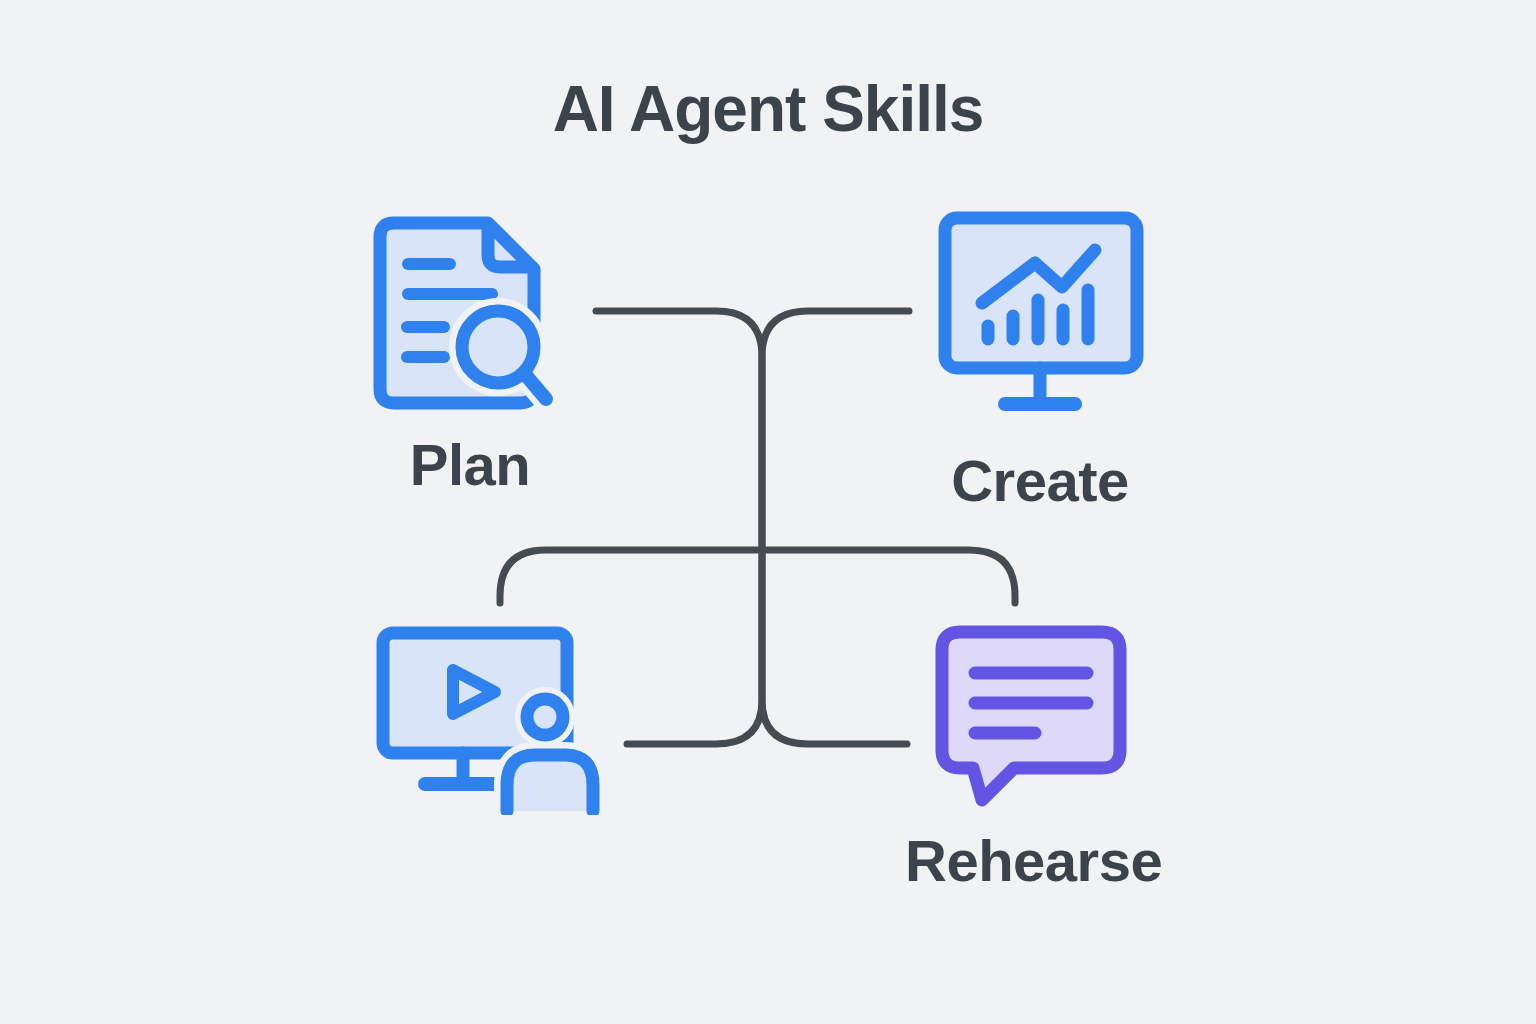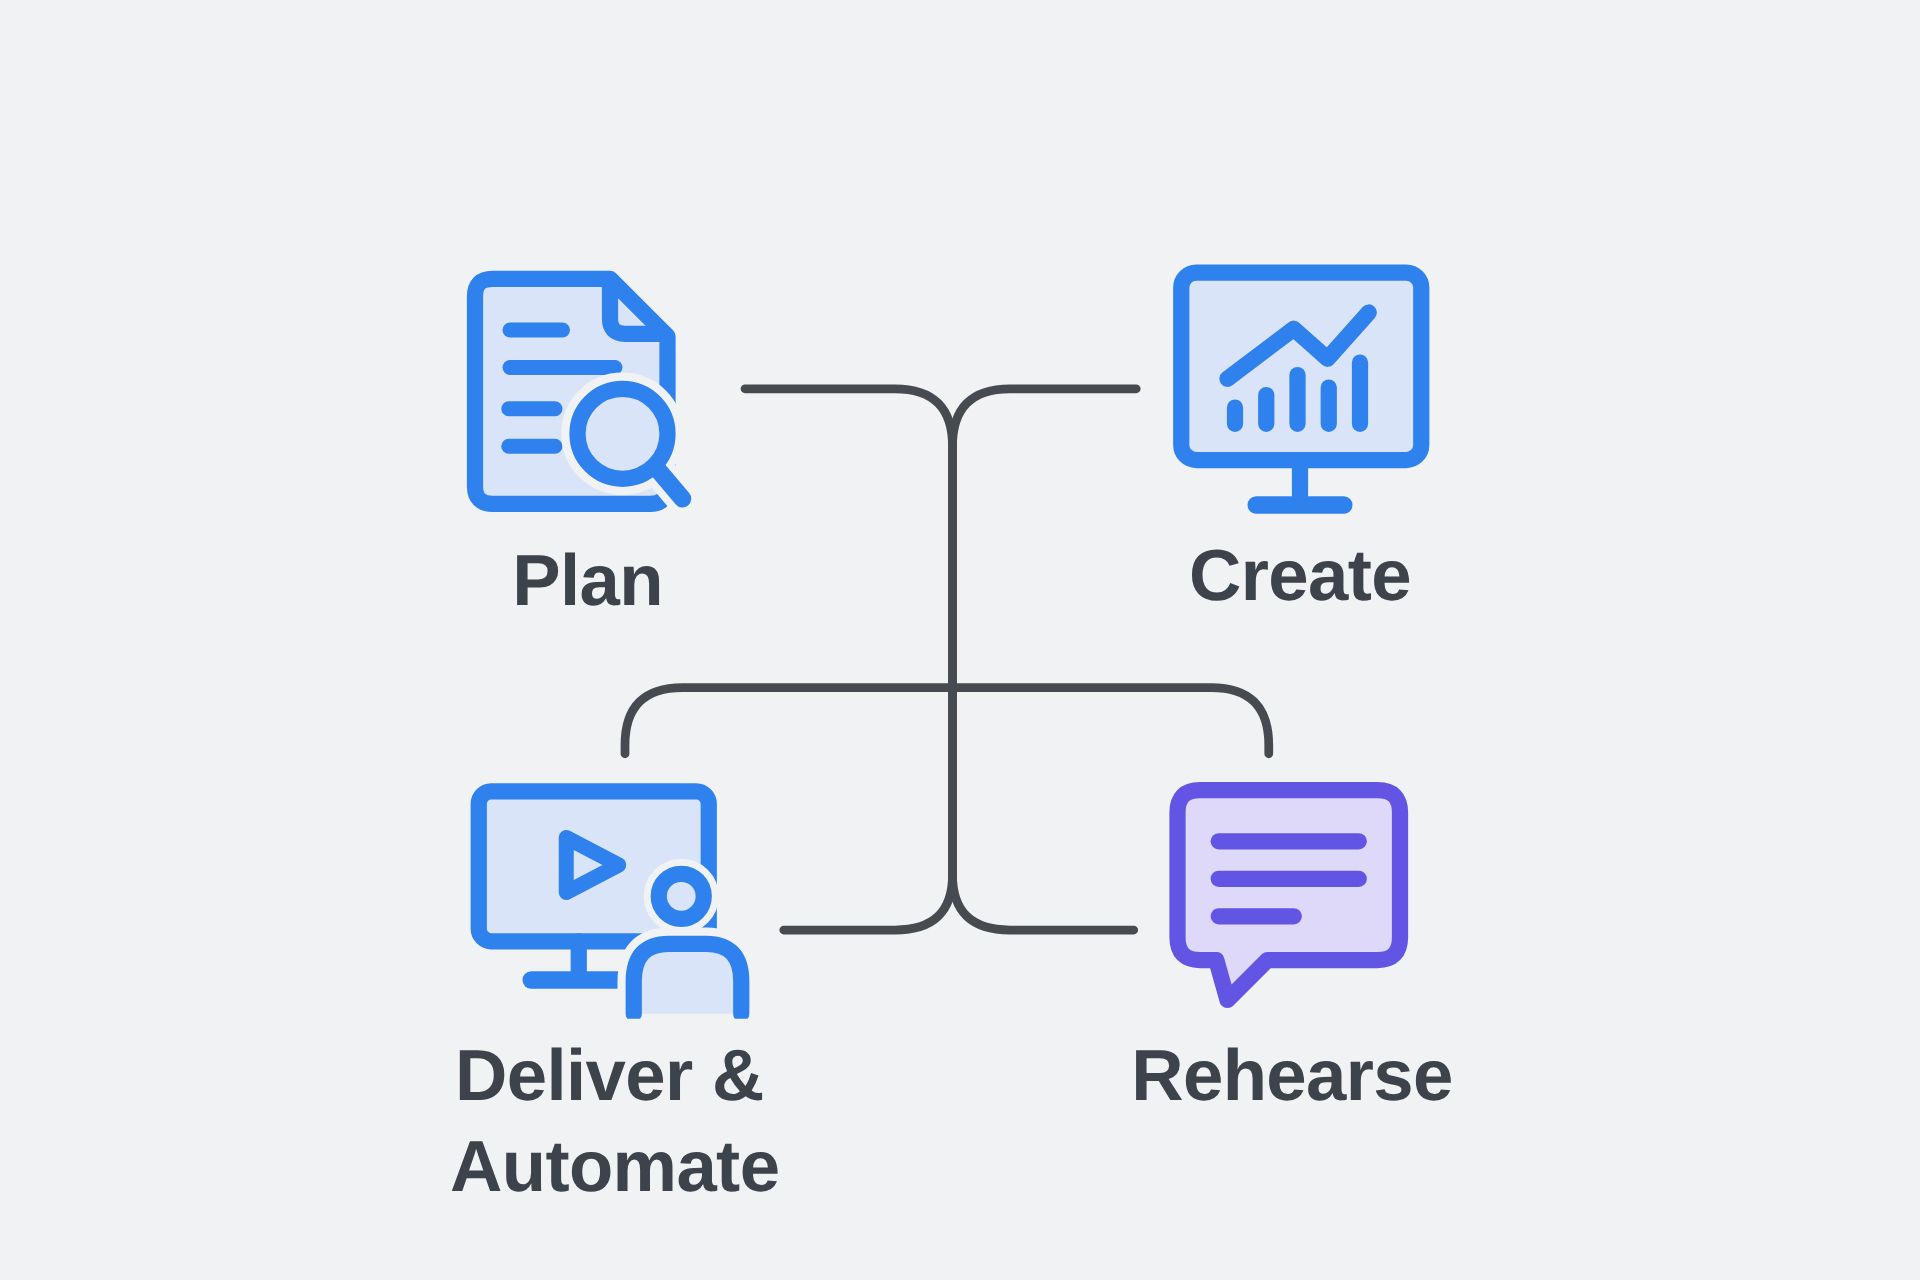--- a/index.html
+++ b/index.html
@@ -48,38 +48,39 @@
   .node-label {
     position: absolute;
     text-align: center;
     font-size: 58px;
     font-weight: 700;
     letter-spacing: -0.5px;
     line-height: 1.26;
     color: var(--text, #3d434b);
   }
   .label-plan     { left: 370px; width: 200px; top: 428px; }
-  .label-create   { left: 935px; width: 210px; top: 424px; }
+  .label-create   { left: 935px; width: 210px; top: 444px; }
   .label-deliver  { left: 360px; width: 255px; top: 824px; }
   .label-rehearse { left: 905px; width: 250px; top: 824px; text-align: right; }
 
   
   .sb  { stroke: var(--blue, #2f82ee); }
   .fb  { fill: var(--blueFill, #d9e4f8); }
   .fn  { fill: none; }
   .sp  { stroke: var(--purple, #6355e3); }
   .fp  { fill: var(--purpleFill, #ded9f8); }
   .halo { stroke: var(--bg, #f1f2f4); fill: none; }
   .rc  { stroke-linecap: round; stroke-linejoin: round; }
 </style>
 </head>
 <body>
 
 <div class="canvas">
 
+  <div class="title">AI Agent Skills</div>
 
   <svg class="connector-svg" width="1536" height="1024" viewBox="0 0 1536 1024" aria-hidden="true">
     <path d="M596 311 H716 Q762 311 762 357 V700 Q762 744 716 744 H627"></path>
     <path d="M909 311 H808 Q762 311 762 357 V700 Q762 744 808 744 H907"></path>
     <path d="M500 603 V596 Q500 550 546 550 H969 Q1015 550 1015 596 V603"></path>
   </svg>
 
   <svg class="icon-svg icon-plan" width="200" height="200" viewBox="0 0 200 200" aria-hidden="true">
     <path class="sb fb rc" stroke-width="13" d="M118 10 H24 Q10 10 10 24 V176 Q10 190 24 190 H150 Q164 190 164 176 V56 Z"></path>
     <path class="sb fn rc" stroke-width="13" d="M118 12 V42 Q118 54 130 54 H162"></path>
@@ -118,16 +119,15 @@
 
   <svg class="icon-svg icon-rehearse" width="200" height="198" viewBox="0 0 200 198" aria-hidden="true">
     <path class="sp fp rc" stroke-width="13" d="M30 10 H172 Q190 10 190 28 V128 Q190 146 172 146 H84 L52 178 L43 146 H30 Q12 146 12 128 V28 Q12 10 30 10 Z"></path>
     <path class="sp fn rc" stroke-width="13" d="M45 51 H157"></path>
     <path class="sp fn rc" stroke-width="13" d="M45 81 H157"></path>
     <path class="sp fn rc" stroke-width="13" d="M45 111 H105"></path>
   </svg>
 
   <div class="node-label label-plan">Plan</div>
   <div class="node-label label-create">Create</div>
-  <div class="node-label label-deliver">Deliver &amp; Automate</div>
   <div class="node-label label-rehearse">Rehearse</div>
 
 </div>
 
 </body></html>

